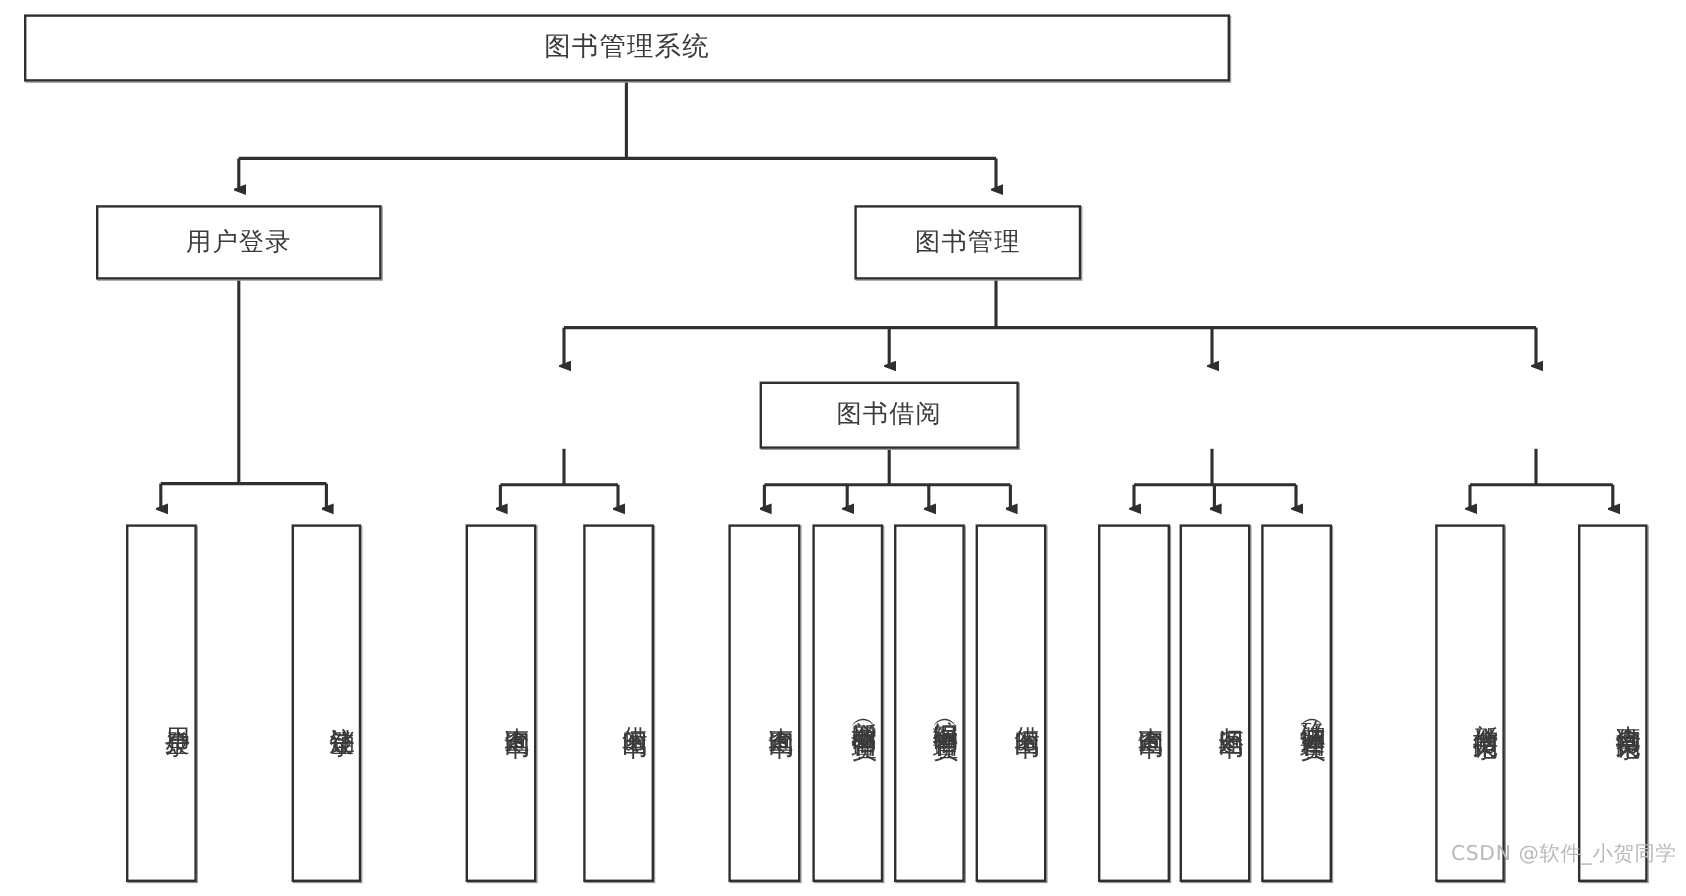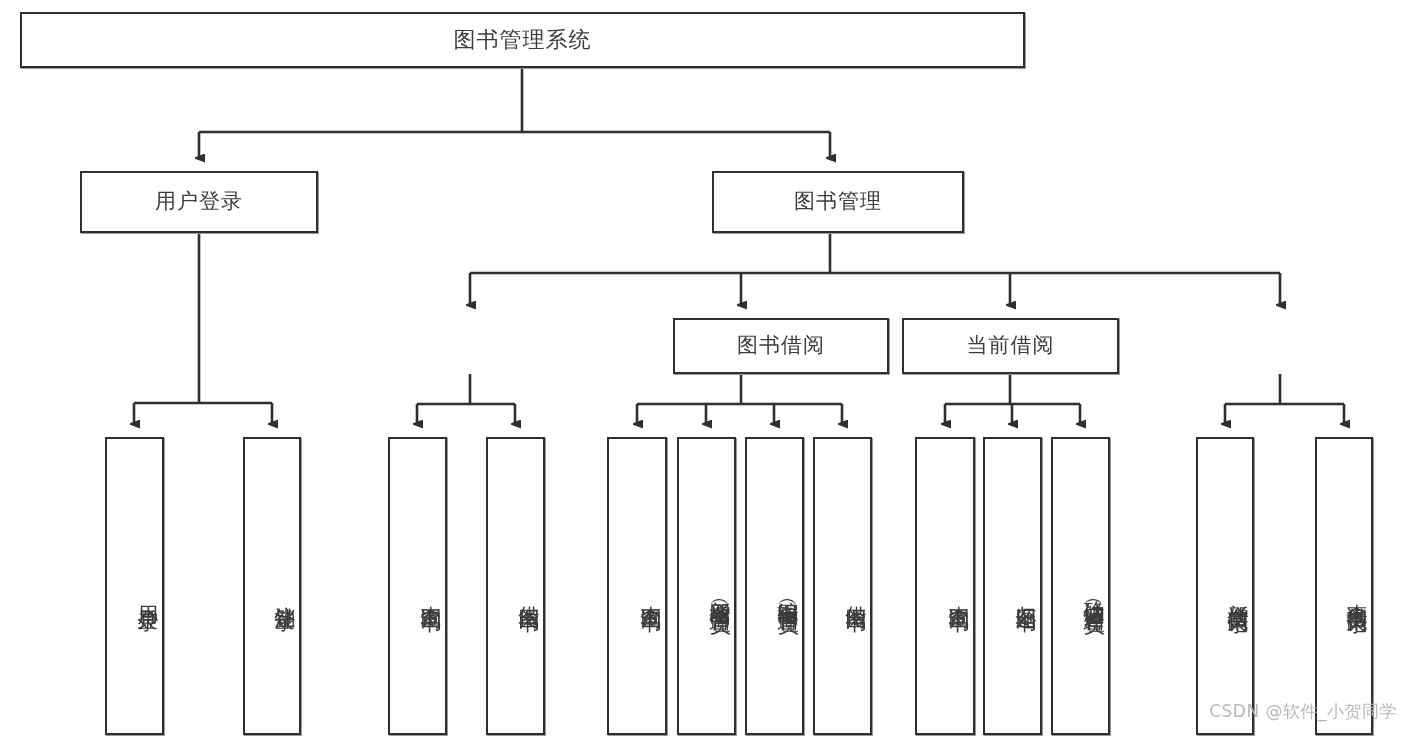--- a/index.html
+++ b/index.html
@@ -125,29 +125,26 @@
     </g>
   </svg>
 
   <div class="node root horiz" style="left:20px; top:12px; width:1005px; height:56px;">
     <span>图书管理系统</span>
   </div>
 
   <div class="node horiz" style="left:80px; top:171px; width:238px; height:62px;">
     <span>用户登录</span>
   </div>
-  <div class="node horiz" style="left:712px; top:171px; width:252px; height:62px;">
+  <div class="node horiz" style="left:712px; top:171px; width:189px; height:62px;">
     <span>图书管理</span>
   </div>
 
-  <div class="node horiz" style="left:633px; top:318px; width:216px; height:56px;margin-left:40px;">
+  <div class="node horiz" style="left:633px; top:318px; width:216px; height:56px;">
     <span>图书借阅</span>
-  </div>
-  <div class="node horiz" style="left:902px; top:318px; width:217px; height:56px;">
-    <span>当前借阅</span>
   </div>
 
   <div class="node vert" style="left:105px; top:437px; width:59px; height:298px;">
     <span class="vlabel">用户登录</span>
   </div>
   <div class="node vert" style="left:243px; top:437px; width:58px; height:298px;">
     <span class="vlabel">注销登录</span>
   </div>
   <div class="node vert" style="left:388px; top:437px; width:59px; height:298px;">
     <span class="vlabel">查询图书</span>

